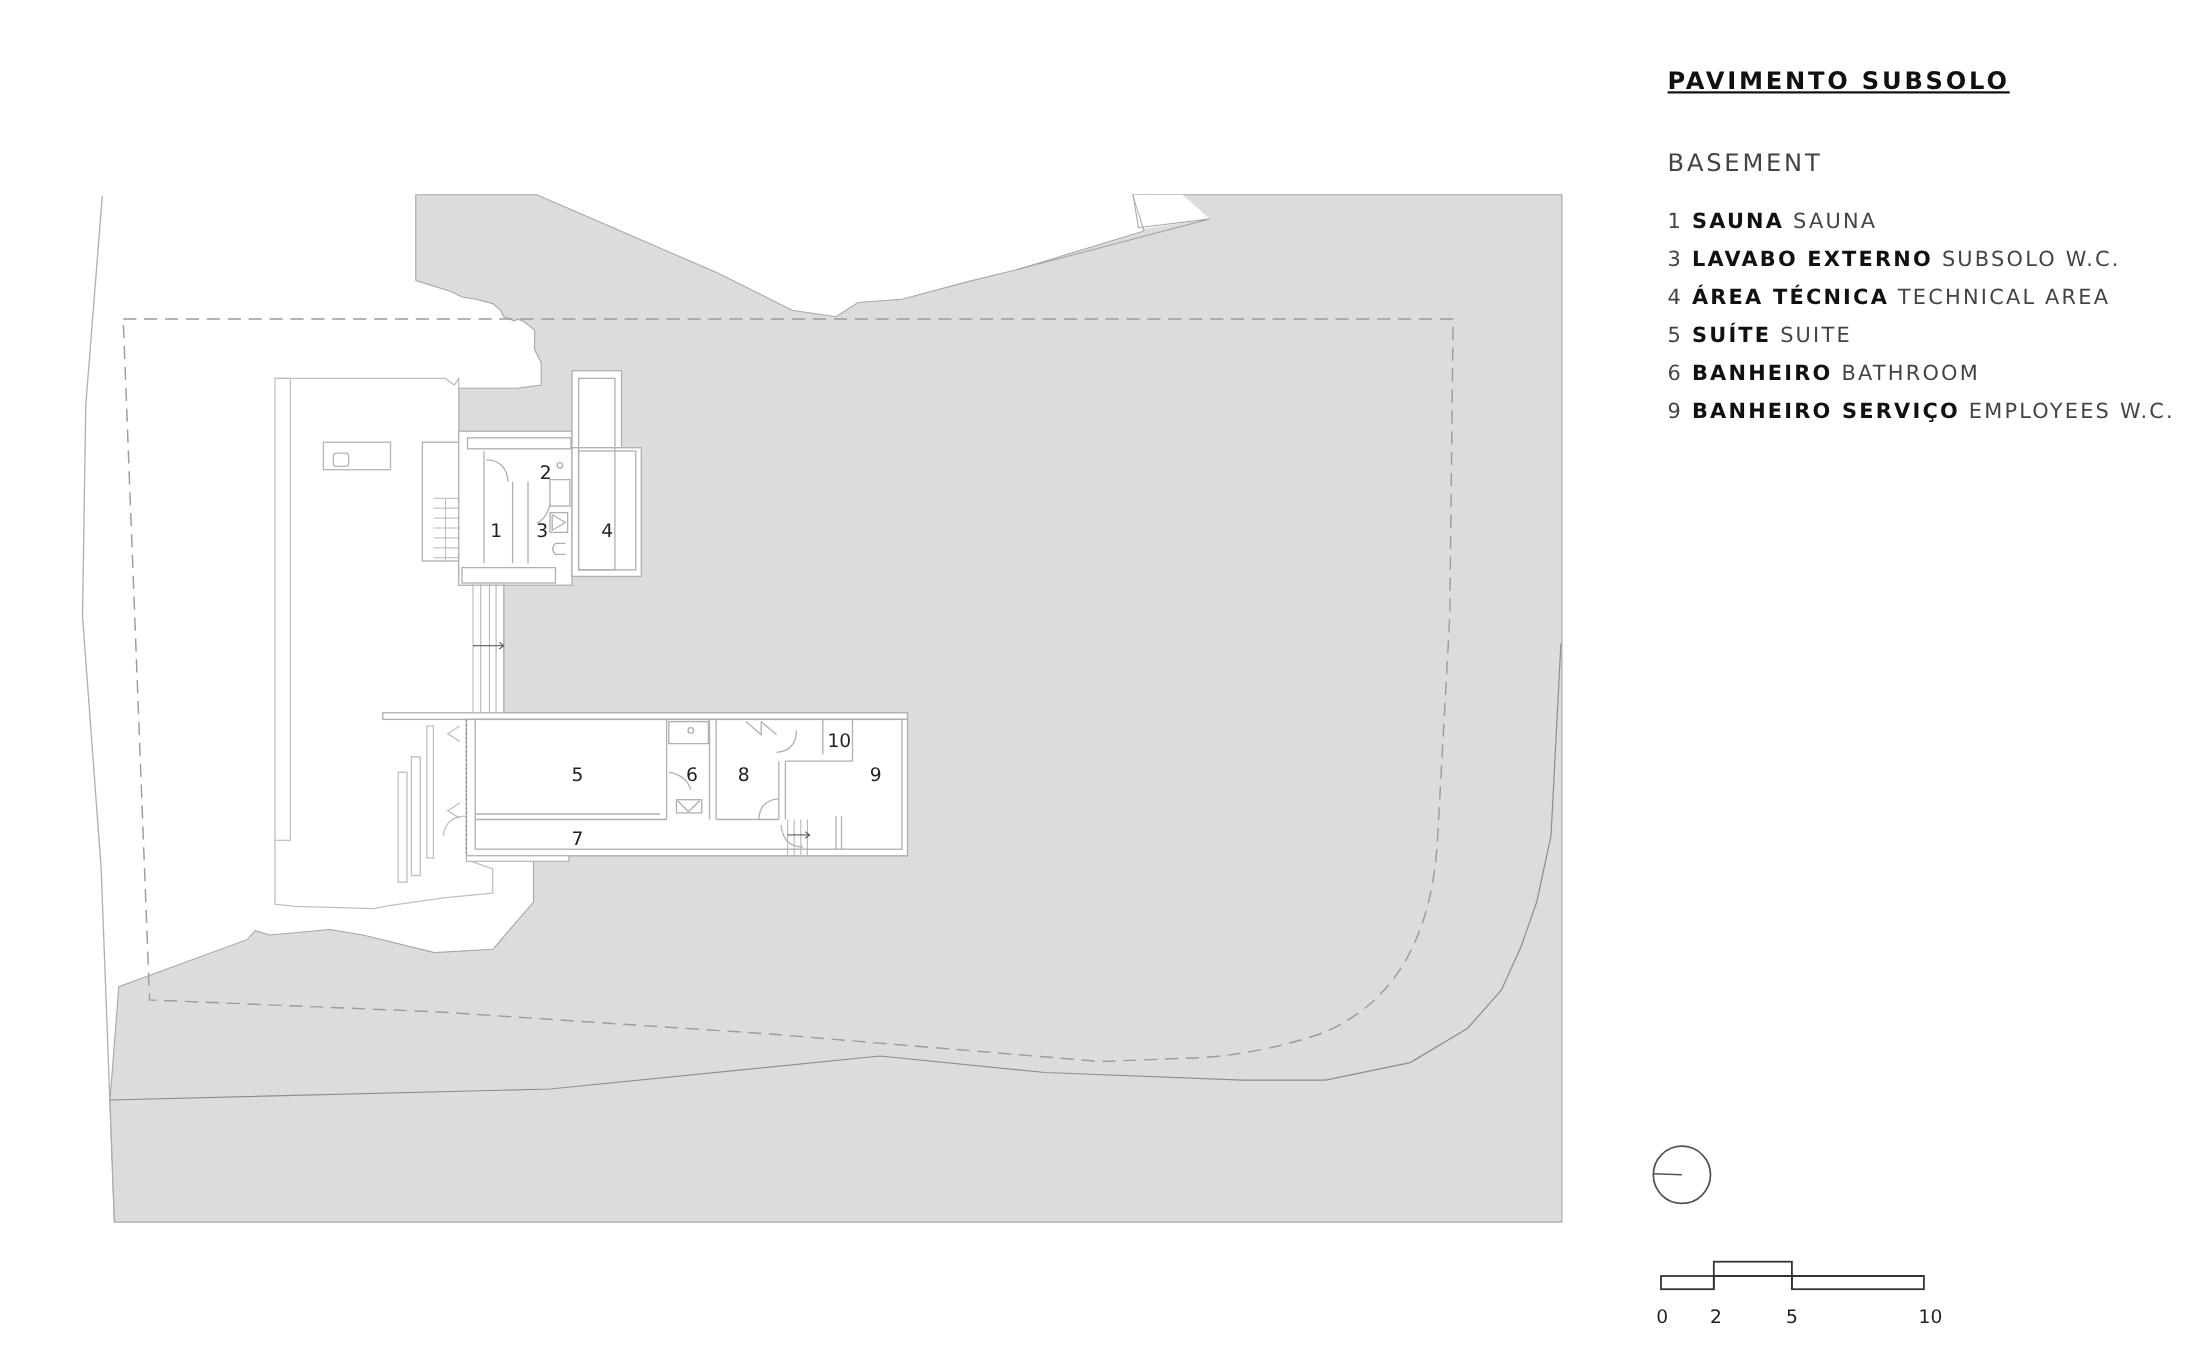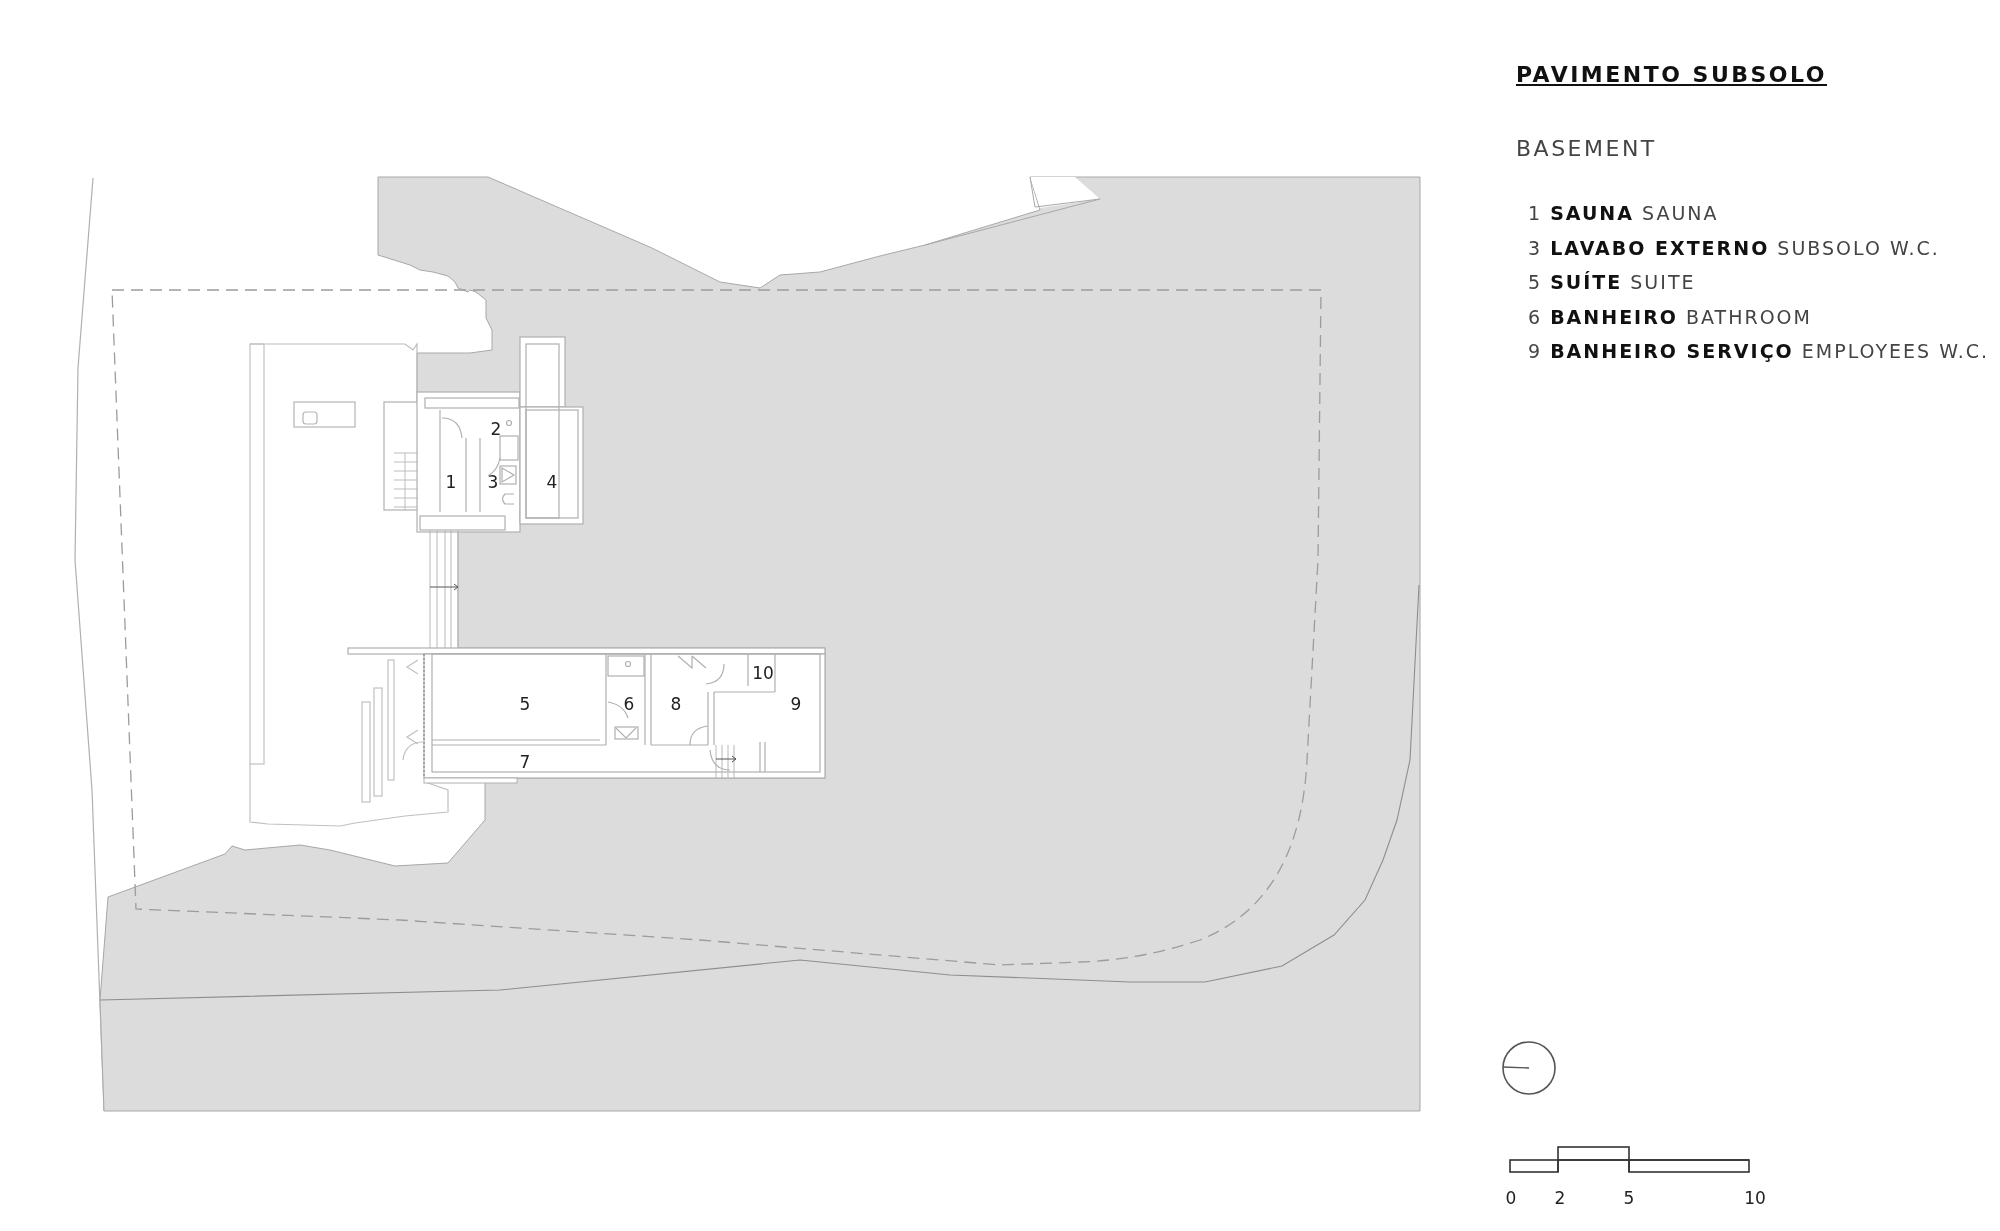--- a/index.html
+++ b/index.html
@@ -1,20 +1,20 @@
 <!DOCTYPE html>
 <html><head>
 <meta charset="utf-8">
 <style>
   html, body { margin: 0; padding: 0; background: #ffffff; }
   body { width: 2000px; height: 1231px; position: relative; overflow: hidden; font-family: "DejaVu Sans", sans-serif; color: #1a1a1a; }
   #plan { position: absolute; left: 0; top: 0; width: 2000px; height: 1231px; }
   .title { position: absolute; left: 1516px; top: 62px; font-size: 22px; font-weight: bold; letter-spacing: 2.5px; color: #111; text-decoration: underline; }
   .subtitle { position: absolute; left: 1516px; top: 100px; font-size: 22px; letter-spacing: 2.5px; color: #444; font-weight: normal; margin-top: 36px; }
-  .legend { position: absolute; left: 1516px; top: 184px; list-style: none; margin: 12px; padding: 0; }
+  .legend { position: absolute; left: 1516px; top: 184px; list-style: none; margin: 0; padding: 0; }
   .legend li { font-size: 19px; letter-spacing: 2px; line-height: 34.5px; height: 34.5px; white-space: nowrap; color: #444; }
   .legend .num { color: #444; }
   .legend .pt { font-weight: bold; color: #111; }
   .room-label { font-family: "DejaVu Sans", sans-serif; font-size: 17px; fill: #222; text-anchor: middle; }
   .scale-label { position: absolute; top: 1188px; font-size: 17px; color: #222; transform: translateX(-50%); }
 </style>
 </head>
 <body>
 
 <svg id="plan" viewBox="0 0 2000 1231" xmlns="http://www.w3.org/2000/svg">
@@ -158,20 +158,21 @@
     <rect x="1629" y="1160" width="120" height="12"></rect>
   </g>
 </svg>
 
 <div class="title">PAVIMENTO SUBSOLO</div>
 <div class="subtitle">BASEMENT</div>
 
 <ul class="legend">
   <li><span class="num">1</span> <span class="pt">SAUNA</span> <span class="en">SAUNA</span></li>
   <li><span class="num">3</span> <span class="pt">LAVABO EXTERNO</span> <span class="en">SUBSOLO W.C.</span></li>
+  <li><span class="num">4</span> <span class="pt">ÁREA TÉCNICA</span> <span class="en">TECHNICAL AREA</span></li>
   <li><span class="num">5</span> <span class="pt">SUÍTE</span> <span class="en">SUITE</span></li>
   <li><span class="num">6</span> <span class="pt">BANHEIRO</span> <span class="en">BATHROOM</span></li>
   <li><span class="num">9</span> <span class="pt">BANHEIRO SERVIÇO</span> <span class="en">EMPLOYEES W.C.</span></li>
 </ul>
 
 <div class="scale-label" style="left:1511px">0</div>
 <div class="scale-label" style="left:1560px">2</div>
 <div class="scale-label" style="left:1629px">5</div>
 <div class="scale-label" style="left:1755px">10</div>
 

